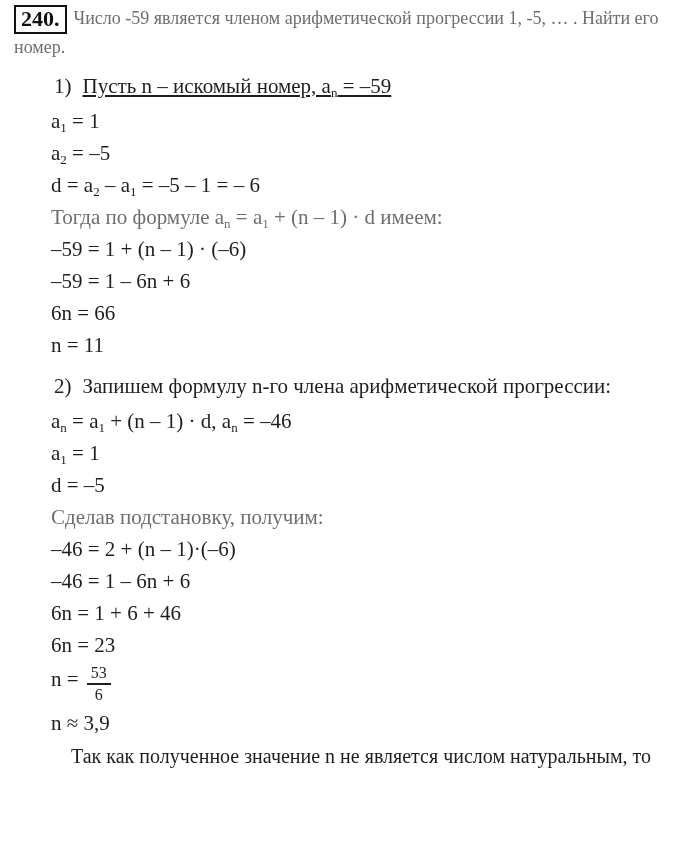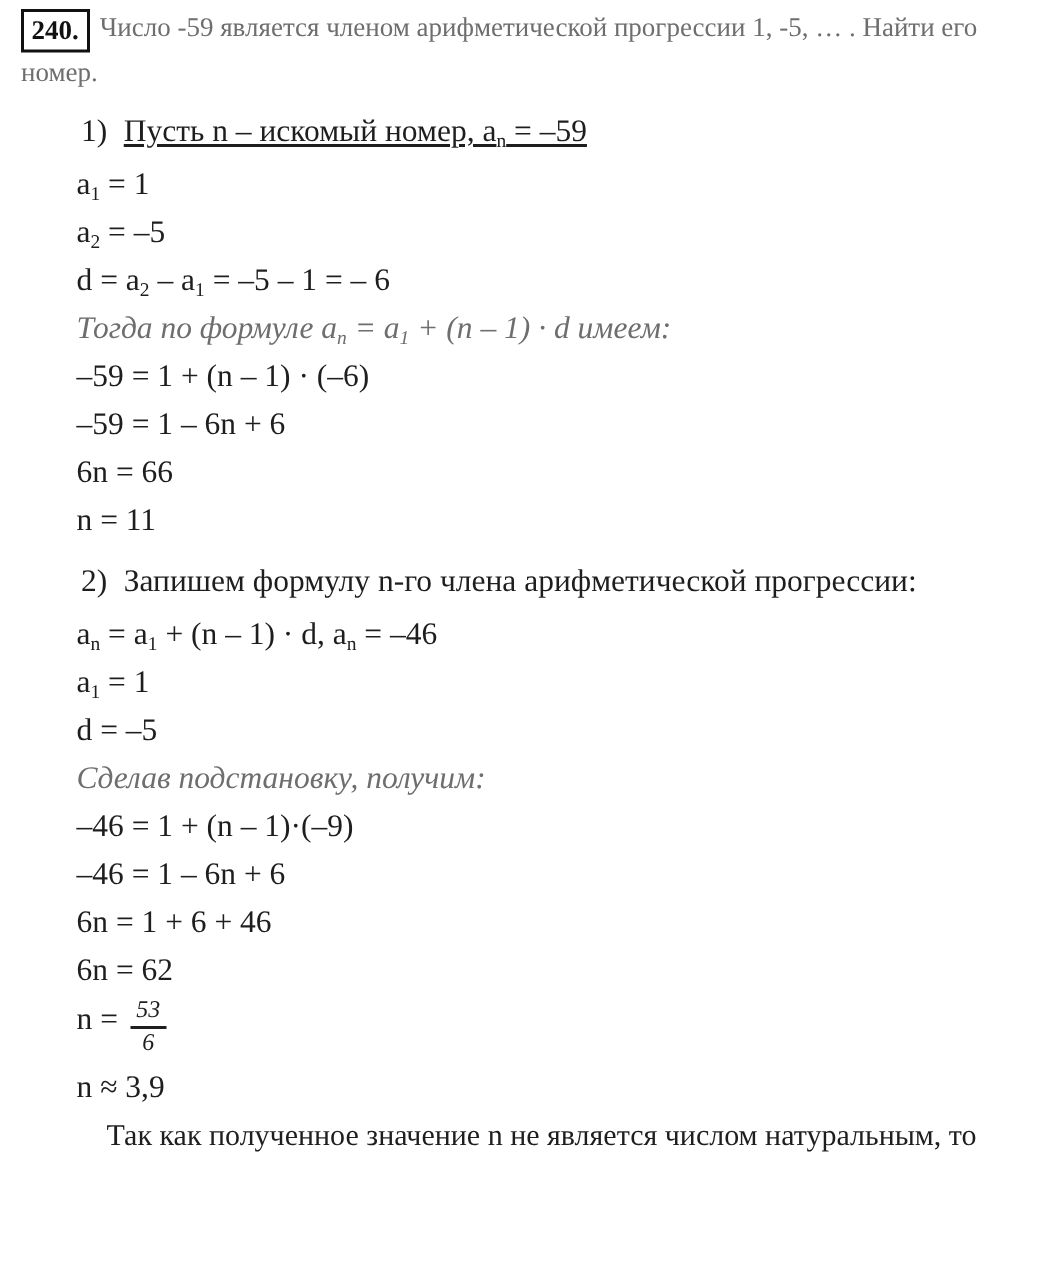--- a/index.html
+++ b/index.html
@@ -11,38 +11,38 @@
   .page { padding: 5px 8px 0 14px; }
 
   
   .header { line-height: 27px; font-size: 18px; color: var(--muted, #6e6e6e); }
   .numbox {
     display: inline-block;
     border: 2px solid #111;
     padding: 0 5px 1px 5px;
     margin-right: 7px;
     font-weight: bold;
-    font-size: 18px;
+    font-size: 22px;
     line-height: 24px;
     color: #111;
     vertical-align: -2px;
   }
 
   
   .part-head { margin: 9px 0 3px 40px; font-size: 21px; line-height: 32px; color: var(--ink, #1e1e1e); }
   .part-label { display: inline-block; margin-right: 11px; }
   .steps { margin-left: 37px; }
   .math-line { font-size: 21px; line-height: 32px; color: var(--ink, #1e1e1e); white-space: pre-wrap; }
-  .math-line.muted { color: var(--muted, #6e6e6e); font-style: italic; }
+  .math-line.muted { color: var(--muted, #6e6e6e); }
   .part-head .math { white-space: pre-wrap; text-decoration: underline; }
 
   sub { font-size: 13px; line-height: 0; vertical-align: -4px; }
 
   
-  .frac { display: inline-block; vertical-align: -14px; text-align: center; line-height: 1; margin: 4px 0 4px 3px; font-style: italic; }
+  .frac { display: inline-block; vertical-align: -14px; text-align: center; line-height: 1; margin: 4px 0 4px 3px; }
   .frac .fnum { display: block; font-size: 16px; padding: 0 4px 2px 4px; border-bottom: 2px solid var(--ink, #1e1e1e); }
   .frac .fden { display: block; font-size: 16px; padding-top: 2px; }
 
   
   .conclusion { margin: 4px 0 0 57px; font-size: 20px; line-height: 27px; color: var(--ink, #1e1e1e); }
   .conclusion div { white-space: pre-wrap; }
 </style>
 </head>
 <body>
 
@@ -70,24 +70,24 @@
 
   <div>
     <div class="part-head">
       <span class="part-label">2)</span><span>Запишем формулу n-го члена арифметической прогрессии:</span>
     </div>
     <div class="steps">
       <div class="math-line">a<sub>n</sub> = a<sub>1</sub> + (n – 1) · d, a<sub>n</sub> = –46</div>
       <div class="math-line">a<sub>1</sub> = 1</div>
       <div class="math-line">d = –5</div>
       <div class="math-line muted">Сделав подстановку, получим:</div>
-      <div class="math-line">–46 = 1 + (n – 1)·(–9)</div>
+      <div class="math-line">–46 = 2 + (n – 1)·(–6)</div>
       <div class="math-line">–46 = 1 – 6n + 6</div>
       <div class="math-line">6n = 1 + 6 + 46</div>
-      <div class="math-line">6n = 62</div>
+      <div class="math-line">6n = 23</div>
       <div class="math-line">n = <span class="frac"><span class="fnum">53</span><span class="fden">6</span></span></div>
       <div class="math-line">n ≈ 3,9</div>
     </div>
   </div>
 
   <div class="conclusion">
     <div>Так как полученное значение n не является числом натуральным, то</div>
 
   </div>
 

